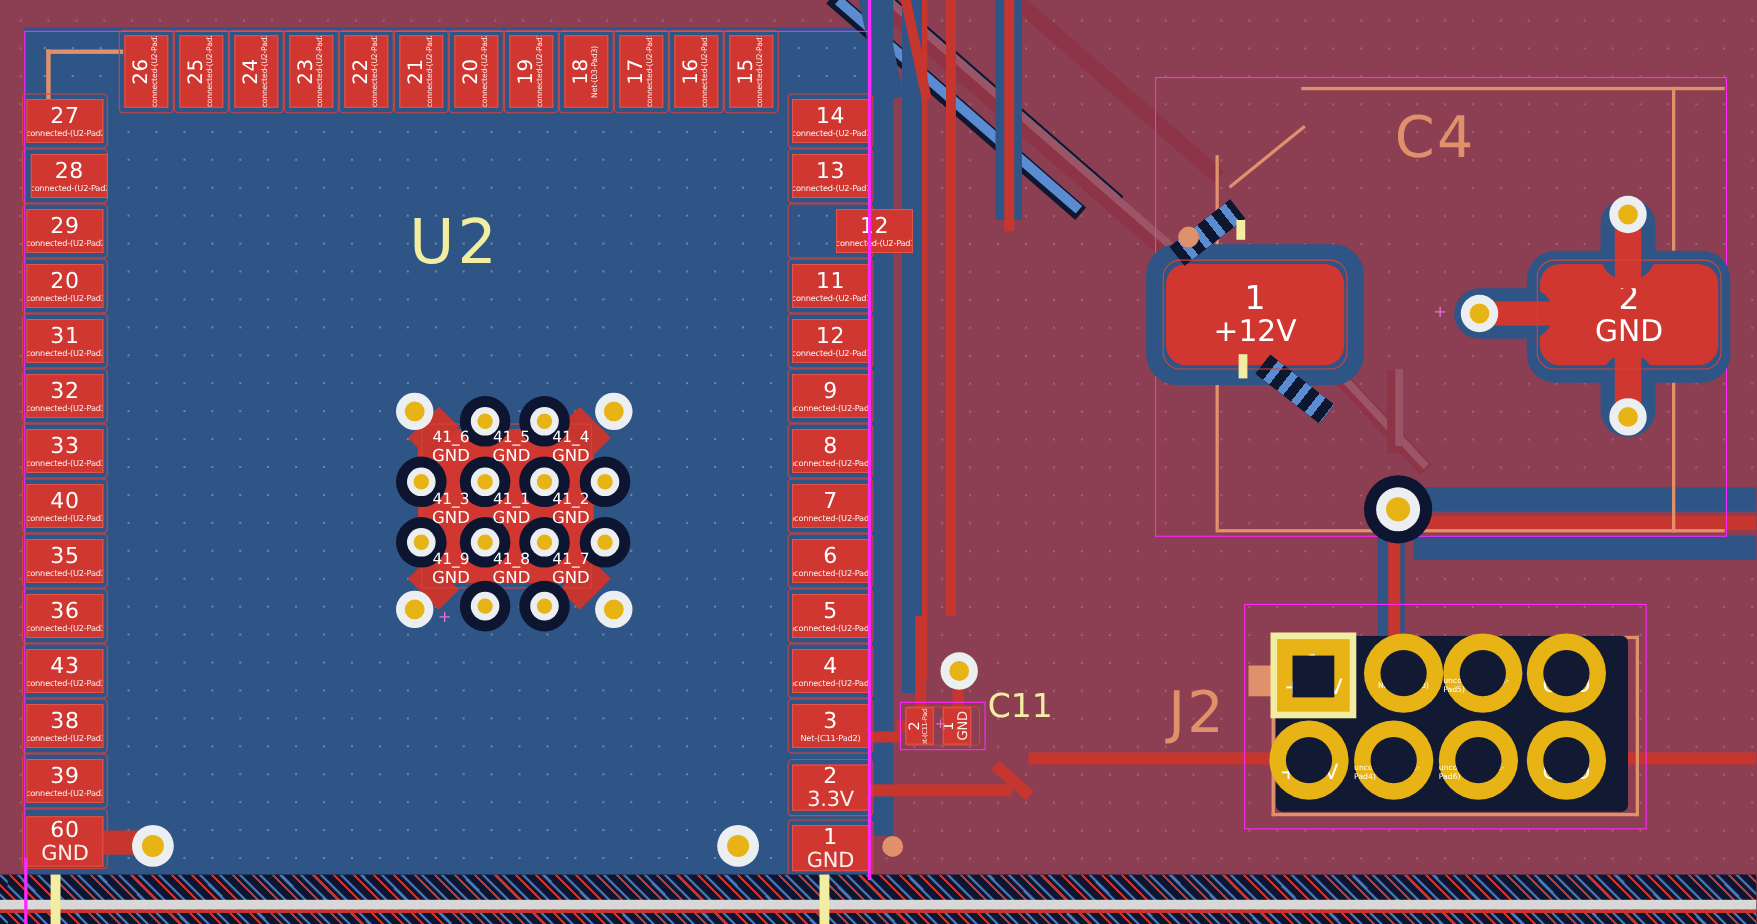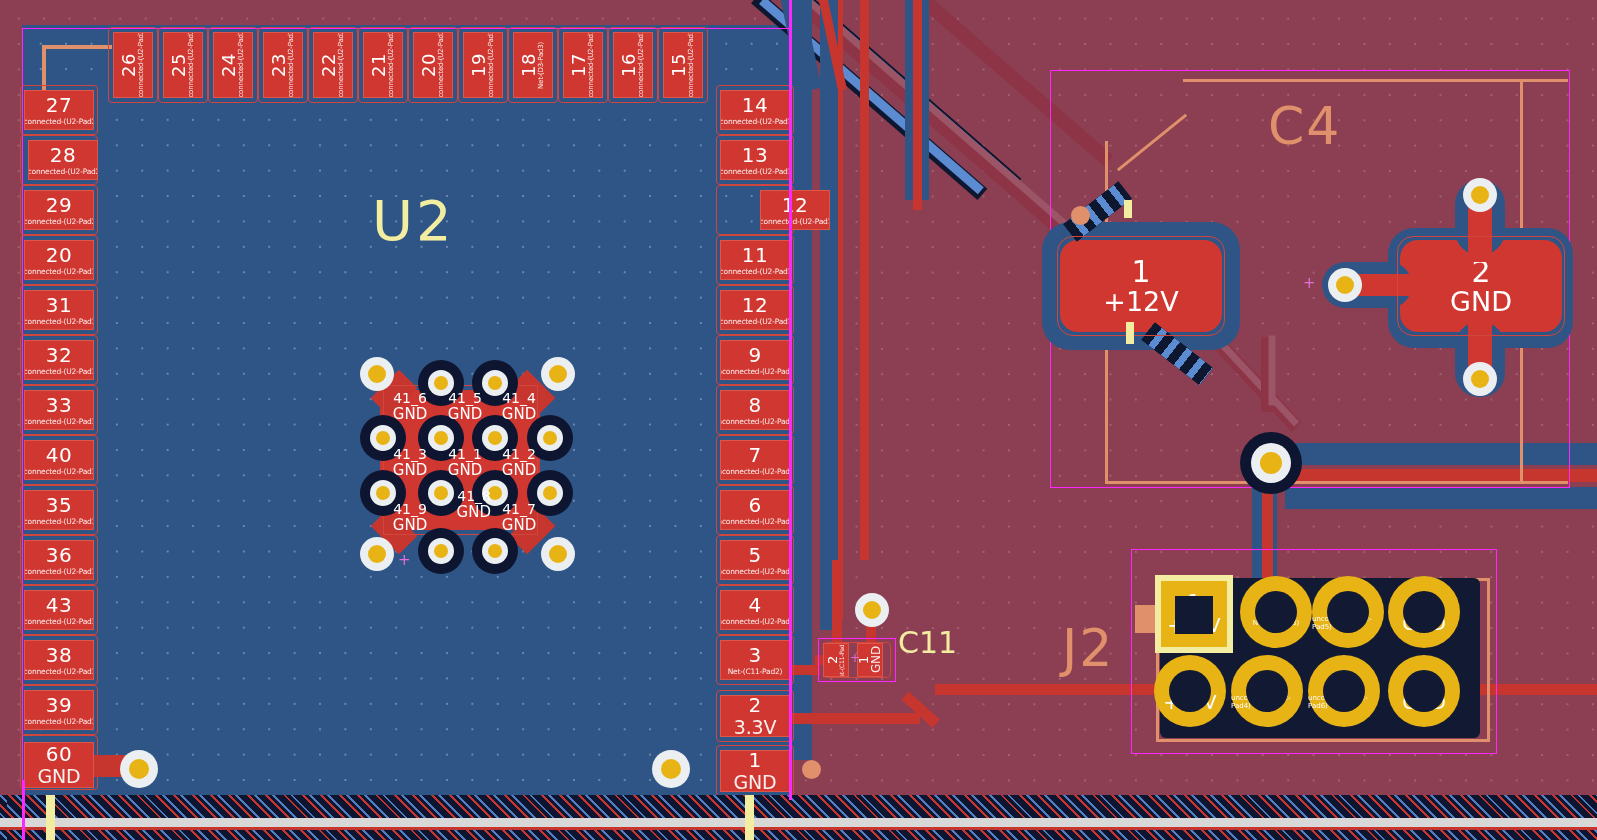--- a/index.html
+++ b/index.html
@@ -505,21 +505,21 @@
         <div style="font-size:15px;">GND</div>
       </div>
       <div style="position:absolute;left:493px;top:446px;width:52px;height:46px;color:#fff;text-align:center;font-size:14px;line-height:1.15;">
         <div>41_2</div>
         <div style="font-size:15px;">GND</div>
       </div>
       <div style="position:absolute;left:384px;top:501px;width:52px;height:46px;color:#fff;text-align:center;font-size:14px;line-height:1.15;">
         <div>41_9</div>
         <div style="font-size:15px;">GND</div>
       </div>
-      <div style="position:absolute;left:439px;top:488px;width:52px;height:46px;color:#fff;text-align:right;font-size:14px;line-height:1.15;">
+      <div style="position:absolute;left:439px;top:501px;width:52px;height:46px;color:#fff;text-align:center;font-size:14px;line-height:1.15;">
         <div>41_8</div>
         <div style="font-size:15px;">GND</div>
       </div>
       <div style="position:absolute;left:493px;top:501px;width:52px;height:46px;color:#fff;text-align:center;font-size:14px;line-height:1.15;">
         <div>41_7</div>
         <div style="font-size:15px;">GND</div>
       </div>
       <div class="marker" style="left:398px;top:553px;">+</div>
     </div>
 

